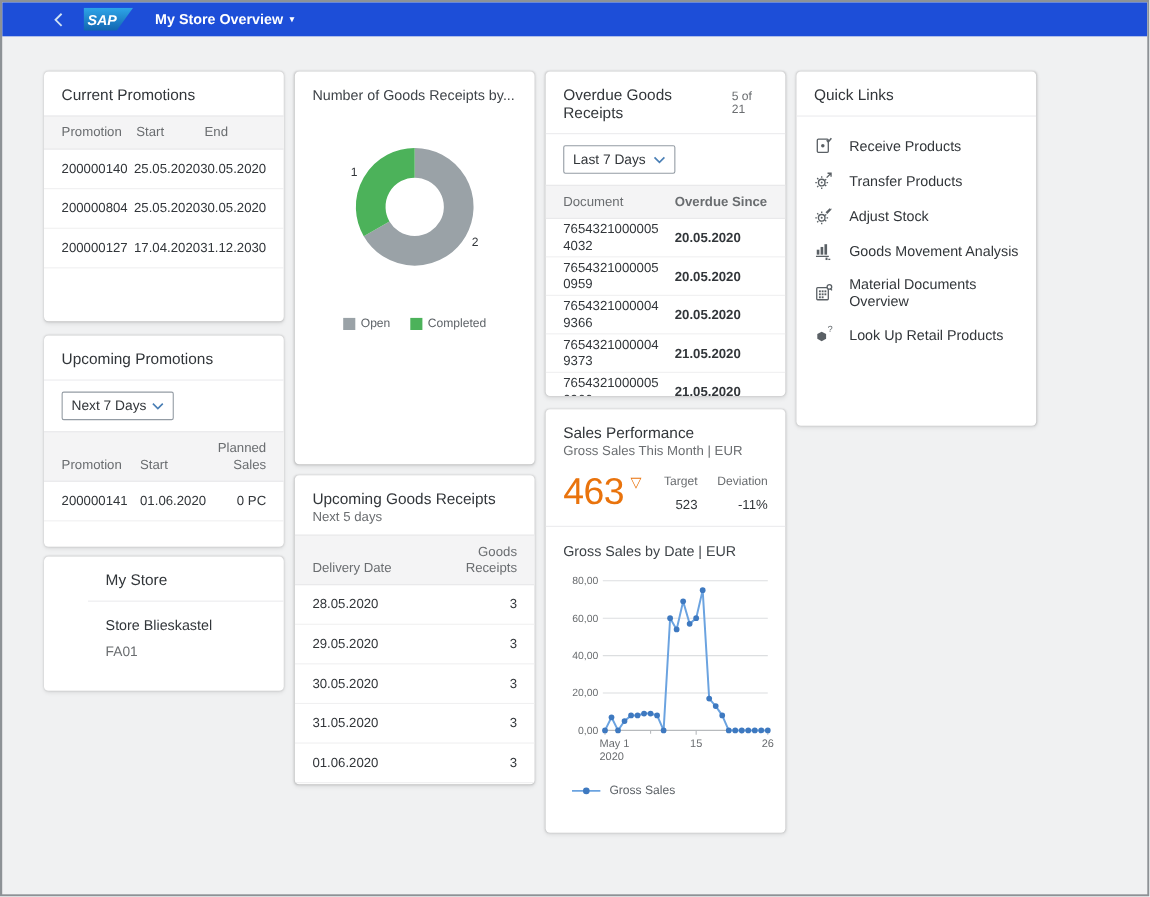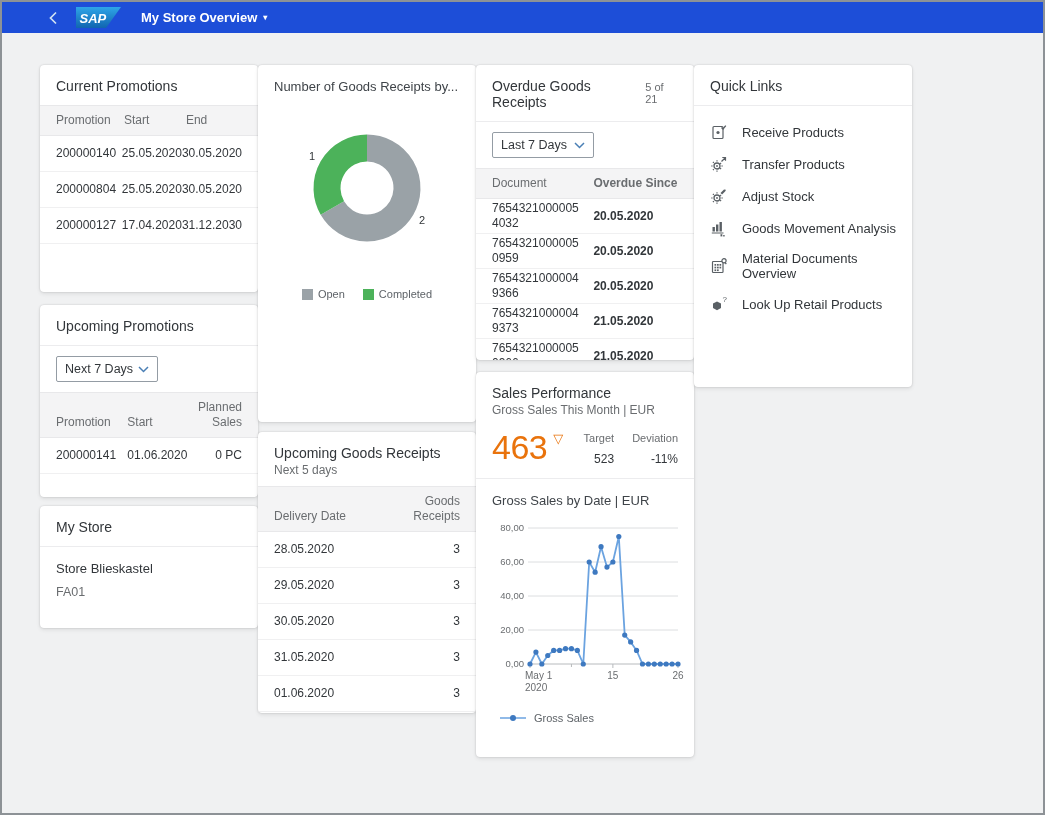--- a/index.html
+++ b/index.html
@@ -12,29 +12,29 @@
   
   .shell { height:31px; flex:0 0 31px; background:#1d4ed8; display:flex; align-items:center;
            padding:0 12px 0 44px; }
   .back-btn { background:none; border:none; display:flex; align-items:center; cursor:pointer; padding:2px; }
   .sap-logo { margin-left:16px; display:flex; align-items:center; }
   .shell-title { margin-left:20px; color:#fff; font-size:13px; font-weight:bold;
                  display:flex; align-items:center; cursor:pointer; }
   .shell-caret { font-size:8px; margin-left:6px; color:#fff; }
 
   
-  .page { flex:1; display:flex; align-items:flex-start; padding:32px 0 0 38px; gap:0; overflow:hidden; }
+  .page { flex:1; display:flex; align-items:flex-start; padding:32px 0 0 38px; gap:10px; overflow:hidden; }
   .col { width:218px; flex:0 0 218px; display:flex; flex-direction:column; }
 
   .card { background:#fff; border-radius:4px; overflow:hidden;
           box-shadow:0 0 2px rgba(0,0,0,.18), 0 2px 4px rgba(0,0,0,.08); }
 
   .card-cp  { height:227px; }
   .card-up  { height:192px; margin-top:13px; }
-  .card-ms  { height:122px; margin-top:9px; }
+  .card-ms  { height:122px; margin-top:9px;padding-left:40px; }
   .card-grt { height:357px; }
   .card-ugr { height:281px; margin-top:10px; }
   .card-ogr { height:295px; }
   .card-sp  { height:385px; margin-top:12px; }
   .card-ql  { height:322px; }
 
   .card-head { padding:13px 16px 11px; display:flex; align-items:baseline; justify-content:space-between; }
   .card-title { font-size:14px; color:#32363a; font-weight:400; }
   .card-counter { font-size:11px; color:#6a6d70; }
   .head-divider { border-bottom:1px solid #ececee; }

